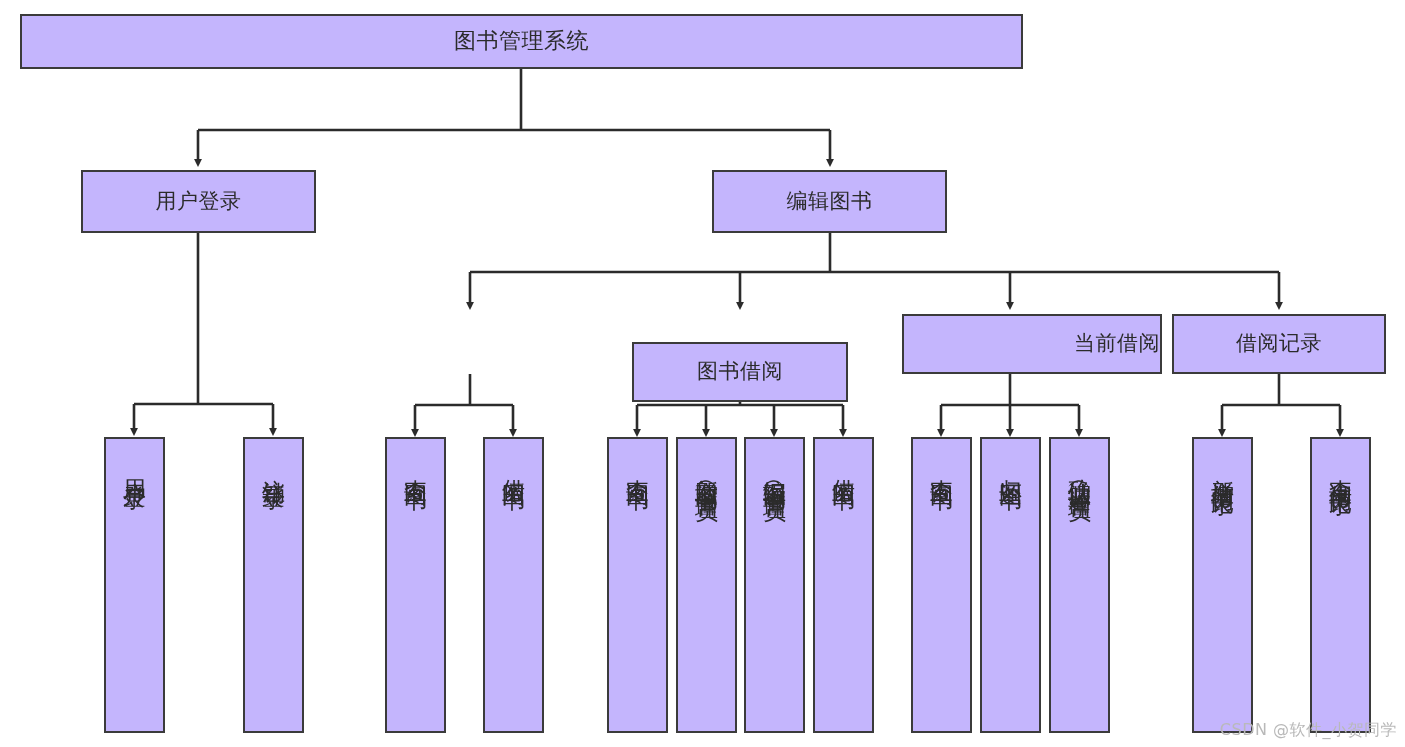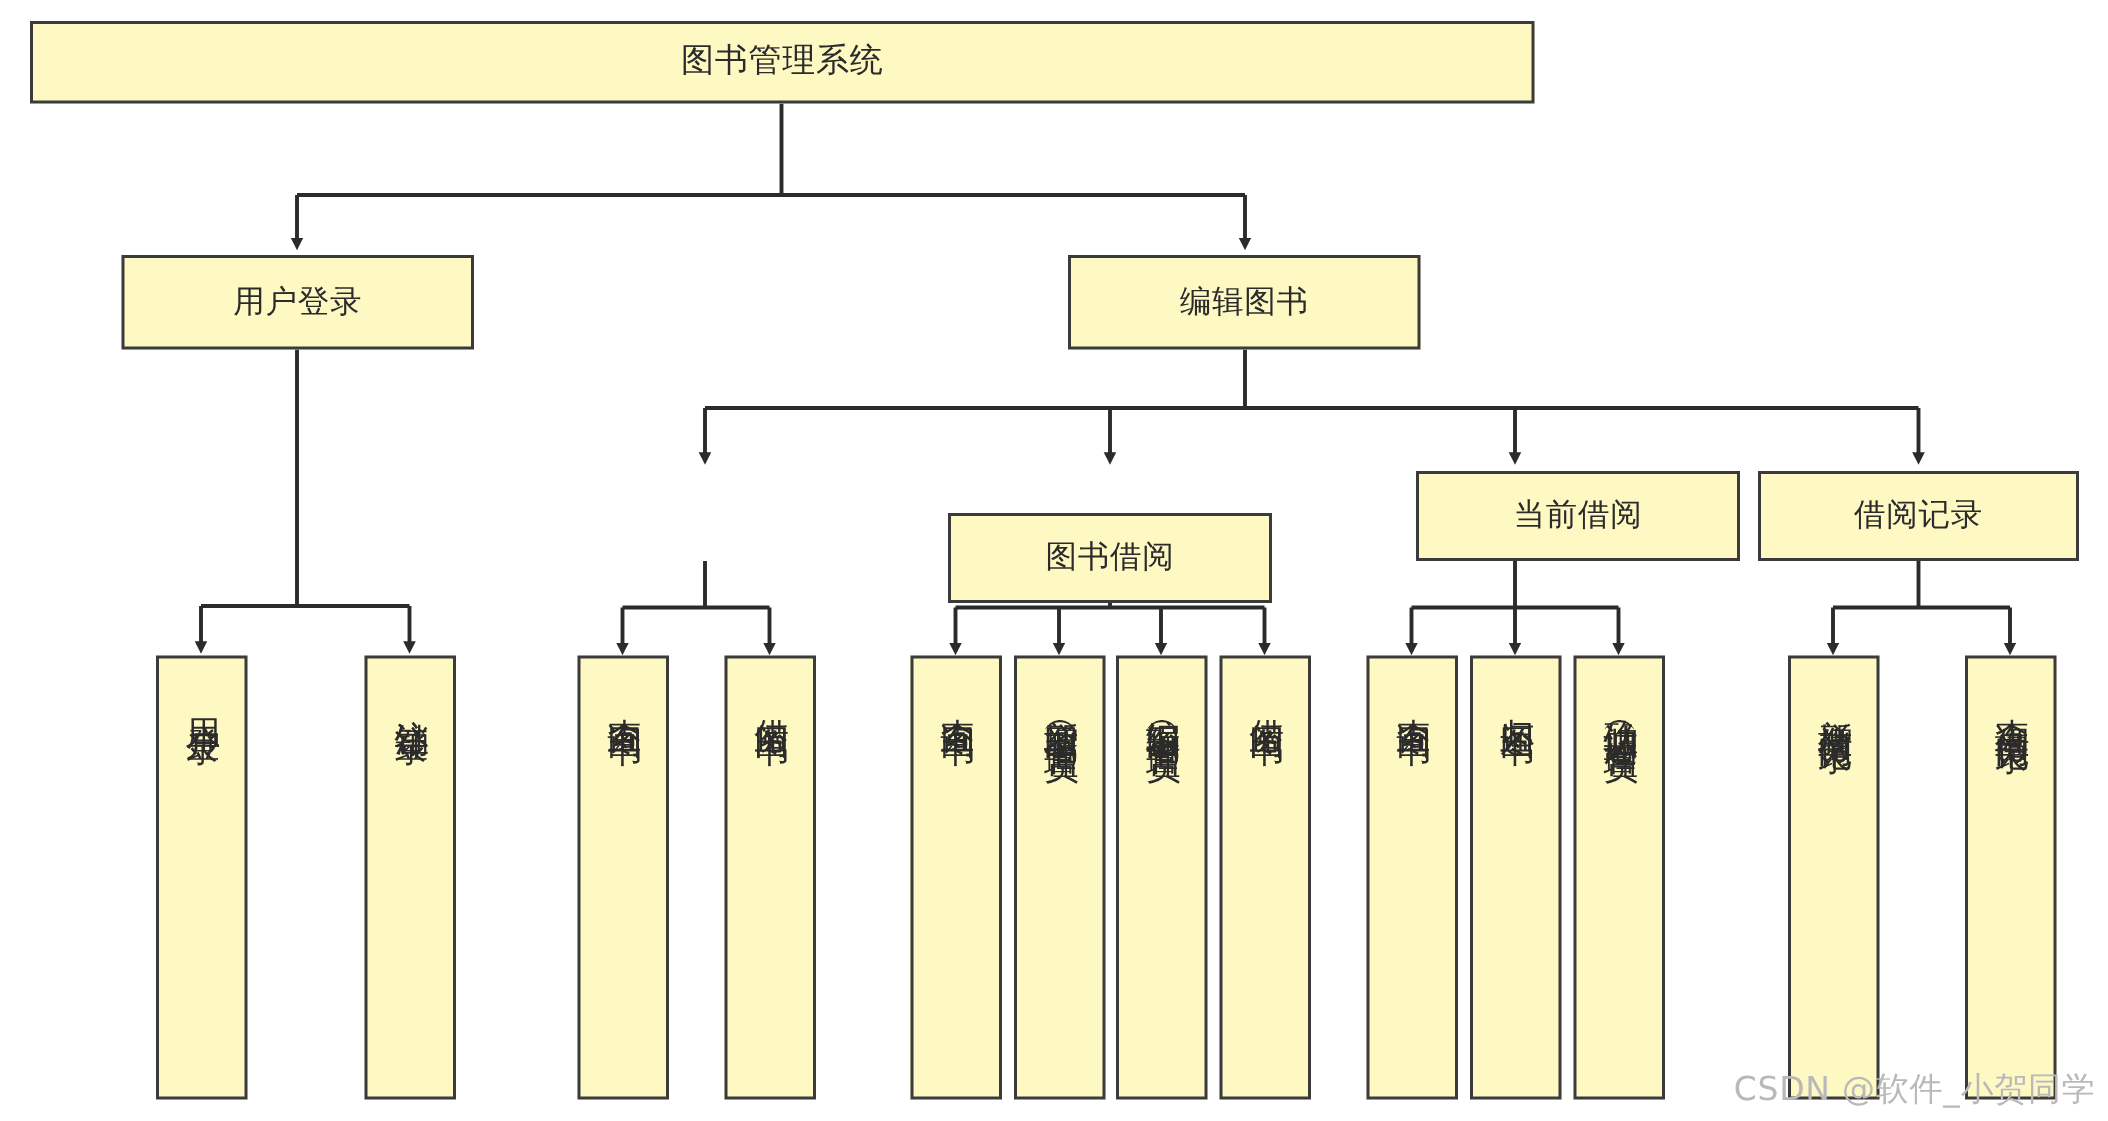--- a/index.html
+++ b/index.html
@@ -22,21 +22,21 @@
     position: absolute;
     left: 0;
     top: 0;
     width: 1405px;
     height: 747px;
     pointer-events: none;
   }
   .node {
     position: absolute;
     box-sizing: border-box;
-    background: #fef9c3;
+    background: #c4b5fd;
     border: 2px solid #3b3b3b;
     display: flex;
     align-items: center;
     justify-content: center;
     color: #2b2b2b;
   }
   .node .label {
     display: block;
     text-align: center;
     line-height: 1.22;
@@ -61,21 +61,21 @@
     text-orientation: upright;
     font-size: 23px;
     line-height: 1.0;
     letter-spacing: 3px;
     white-space: nowrap;
   }
   .watermark {
     position: absolute;
     right: 8px;
     bottom: 6px;
-    font-size: 22px;
+    font-size: 16px;
     color: #b9b9b9;
     letter-spacing: 0.5px;
     white-space: nowrap;
   }
 </style>
 </head>
 <body>
 
 <div id="canvas">
 
@@ -139,21 +139,21 @@
 
   <div class="node horiz" style="left:712px; top:170px; width:235px; height:63px;">
     <span class="label">编辑图书</span>
   </div>
 
 
   <div class="node horiz" style="left:632px; top:314px; width:216px; height:60px;margin-top:28px;">
     <span class="label">图书借阅</span>
   </div>
 
-  <div class="node horiz" style="left:944px; top:314px; width:216px; height:60px;">
+  <div class="node horiz" style="left:902px; top:314px; width:260px; height:60px;justify-content:flex-end;">
     <span class="label">当前借阅</span>
   </div>
 
   <div class="node horiz" style="left:1172px; top:314px; width:214px; height:60px;">
     <span class="label">借阅记录</span>
   </div>
 
   <div class="node vert" style="left:104px; top:437px; width:61px; height:296px;">
     <span class="label">用户登录</span>
   </div>

